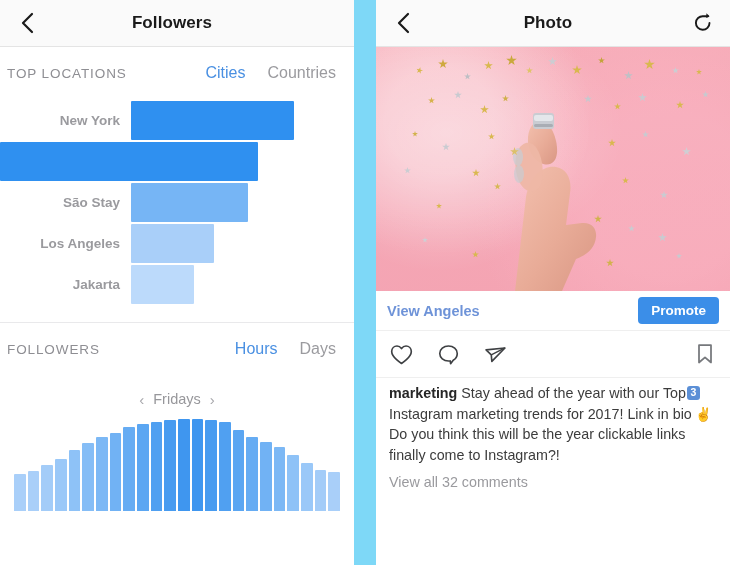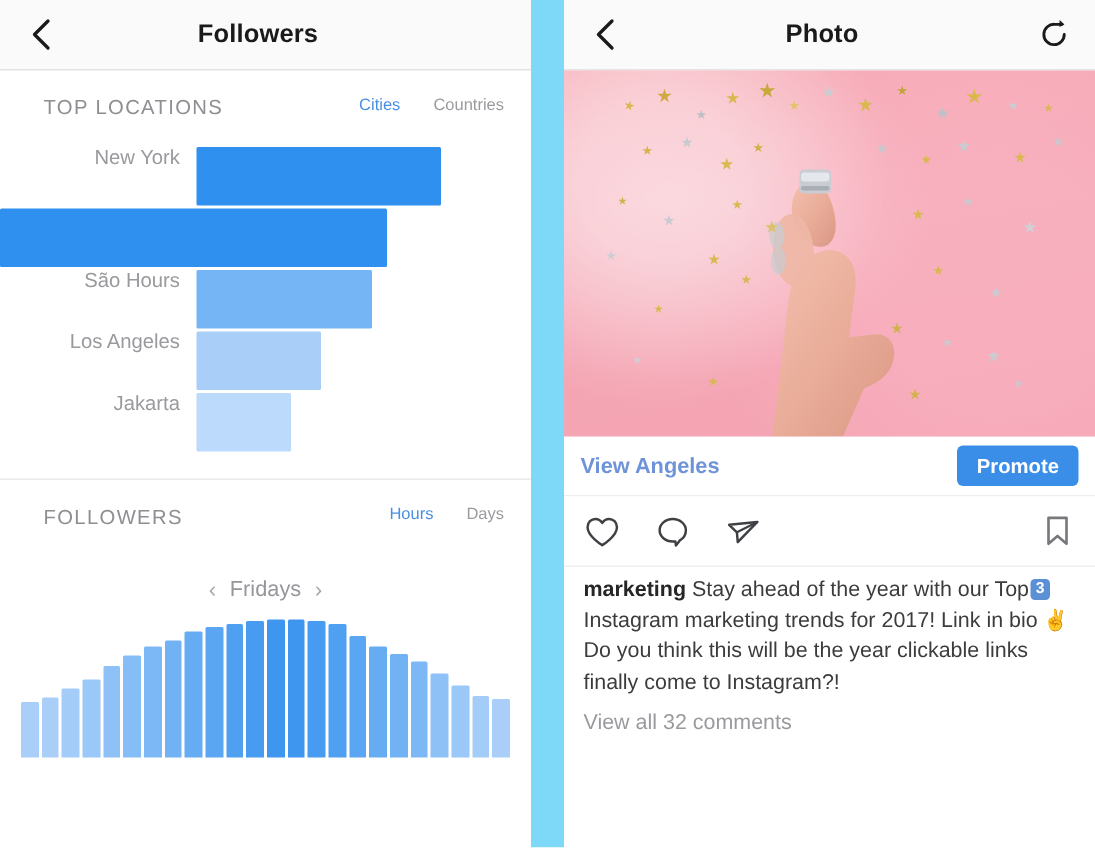--- a/index.html
+++ b/index.html
@@ -29,32 +29,32 @@
               display: flex; align-items: center; justify-content: center; cursor: pointer; }
   .nav-title {
     flex: 1; text-align: center; font-size: 17px; font-weight: bold; color: #1a1a1a;
     letter-spacing: .1px; padding-right: 10px;
   }
   .nav-refresh { position: absolute; right: 10px; top: 0; bottom: 0; width: 34px;
                  display: flex; align-items: center; justify-content: center; cursor: pointer; }
 
   .section { background: #fff; }
   .section-head {
-    display: flex; align-items: flex-start; padding: 17px 18px 14px 29px;
+    display: flex; align-items: center; padding: 17px 18px 14px 7px;
   }
   .section-title {
     font-size: 13.5px; color: #8e8e93; letter-spacing: .9px; flex: 1;
   }
   .seg { display: flex; gap: 22px; }
-  .seg-item { font-size: 11px; color: #9b9b9f; cursor: pointer; }
+  .seg-item { font-size: 16px; color: #9b9b9f; cursor: pointer; }
   .seg-item.active { color: #4a90e2; }
 
   
   .hbars { padding: 4px 0 14px 0; }
-  .hbar-row { display: flex; height: 41px; }
+  .hbar-row { display: flex; align-items: center; height: 41px; font-weight: bold; }
   .hbar-label {
     width: 131px; text-align: right; padding-right: 11px;
     font-size: 13.5px; color: #9a9a9e; white-space: nowrap;
   }
   .hbar-track { flex: 1; height: 41px; position: relative; }
   .hbar-fill { position: absolute; left: 0; top: 1px; bottom: 1px; border-radius: 1px; }
 
   .divider-h { height: 1px; background: #e9e9eb; margin: 3px 0 0 0; }
 
   
@@ -156,21 +156,21 @@
             <div class="hbar-track">
               <div class="hbar-fill" style="width: 73%; background: rgb(47, 144, 240);"></div>
             </div>
           </div>
           <div class="hbar-row">
             <div class="hbar-track">
               <div class="hbar-fill" style="width: 73%; background: rgb(47, 144, 240);"></div>
             </div>
           </div>
           <div class="hbar-row">
-            <div class="hbar-label">São Hours</div>
+            <div class="hbar-label">São Stay</div>
             <div class="hbar-track">
               <div class="hbar-fill" style="width: 52.56%; background: rgb(118, 181, 245);"></div>
             </div>
           </div>
           <div class="hbar-row">
             <div class="hbar-label">Los Angeles</div>
             <div class="hbar-track">
               <div class="hbar-fill" style="width: 37.23%; background: rgb(169, 207, 249);"></div>
             </div>
           </div>

